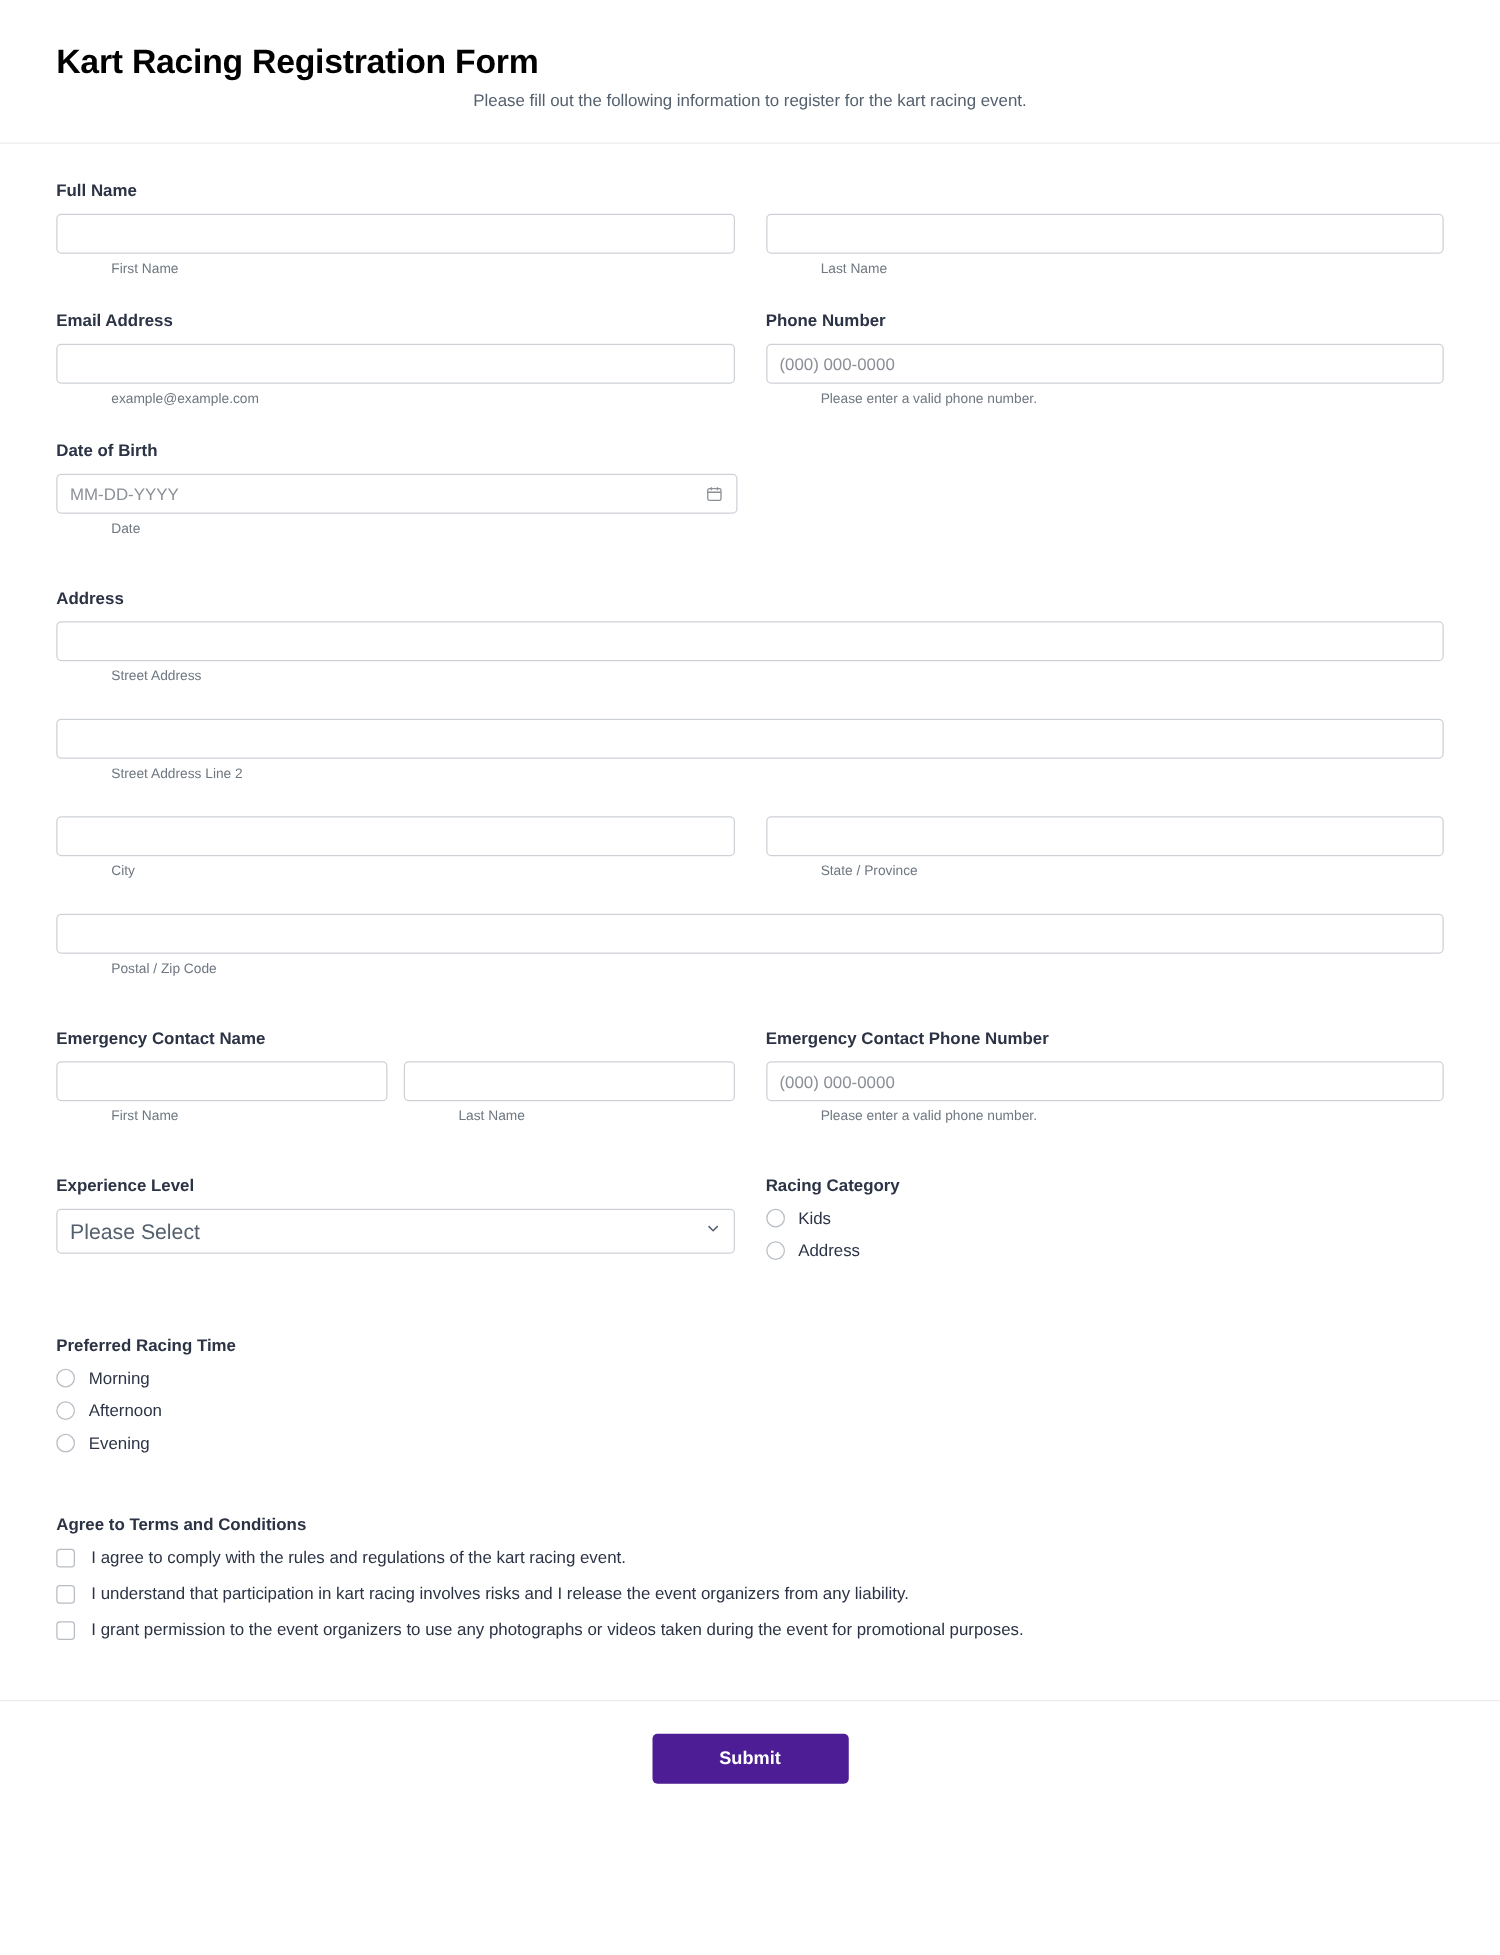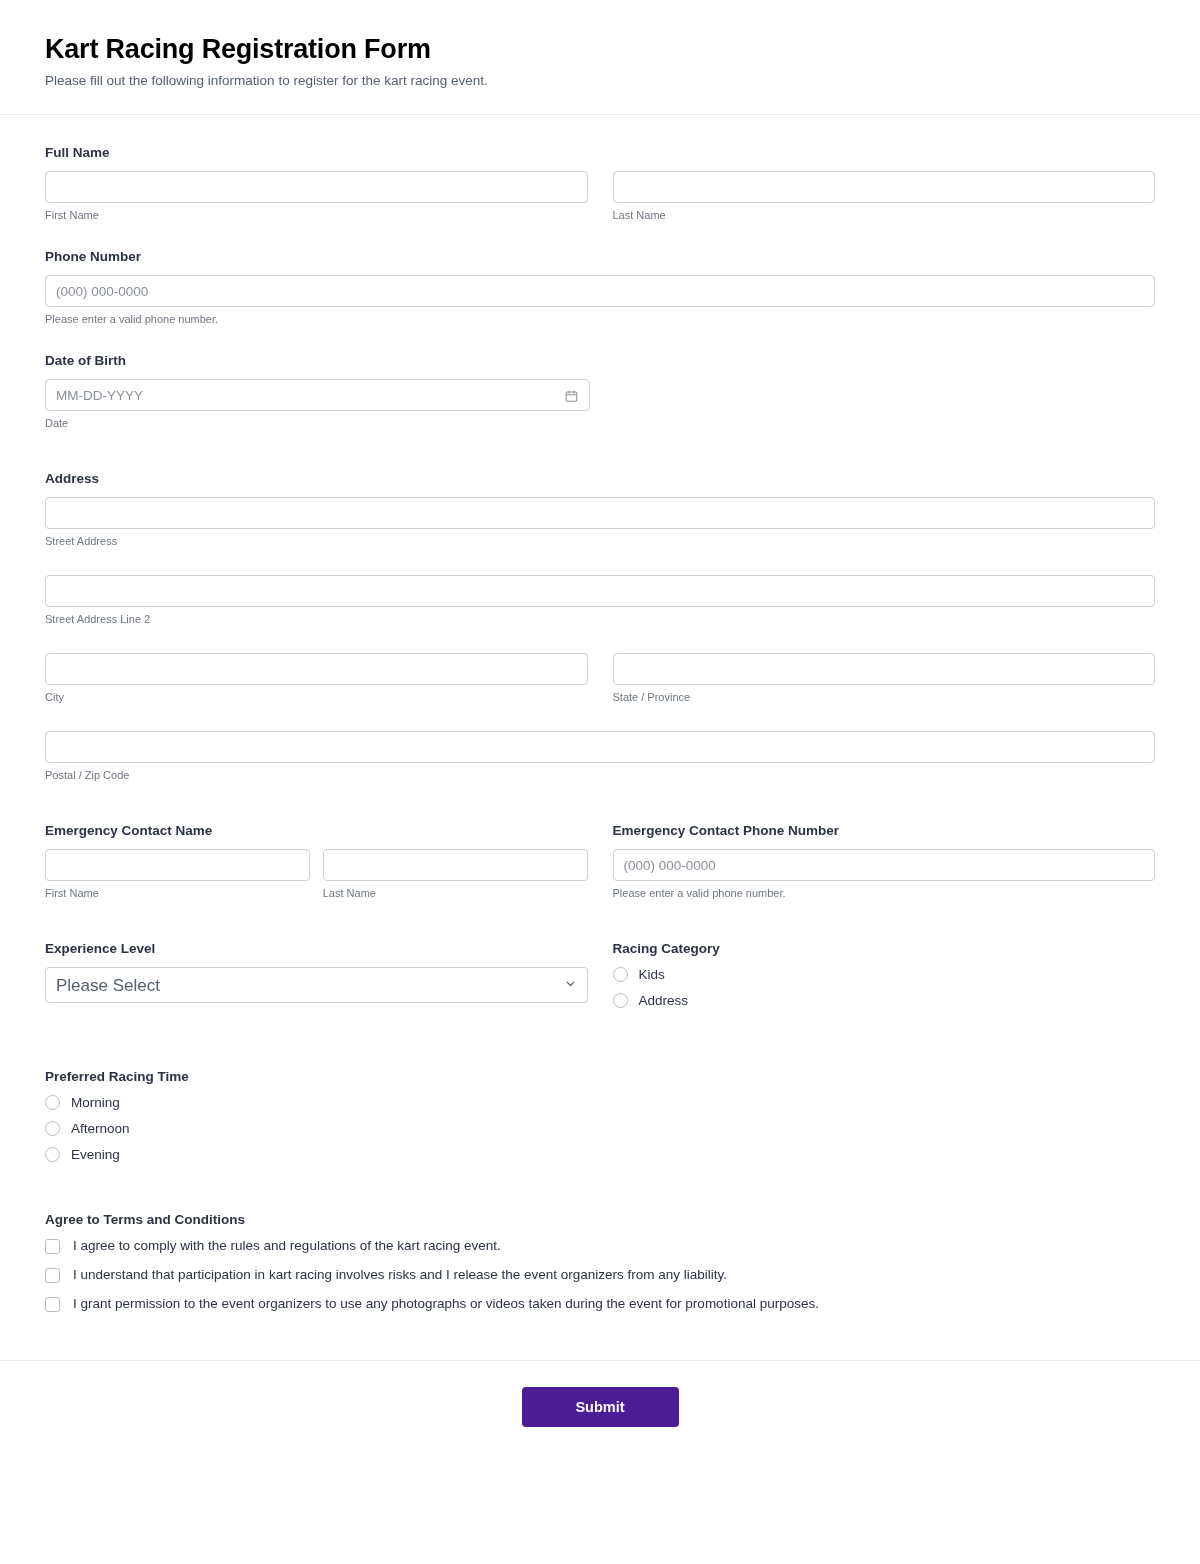--- a/index.html
+++ b/index.html
@@ -28,20 +28,21 @@
     font-size: 27px;
     font-weight: bold;
     color: #000000;
     margin: 0 0 8px 0;
     letter-spacing: -0.2px;
   }
   .form-subtitle {
     font-size: 13.5px;
     color: #55606e;
     margin: 0;
+    text-align: center;
   }
   
   .form-body {
     padding: 30px 45px 20px 45px;
   }
   .row {
     display: flex;
     gap: 25px;
     margin-bottom: 0;
   }
@@ -57,20 +58,21 @@
     font-size: 13.5px;
     font-weight: bold;
     color: #2c3345;
     margin-bottom: 11px;
   }
   .sub-label {
     font-size: 11px;
     color: #6f7780;
     margin-top: 6px;
     display: block;
+    margin-left: 44px;
   }
   input.text-input {
     width: 100%;
     height: 32px;
     border: 1px solid #cdd1d6;
     border-radius: 4px;
     padding: 4px 10px;
     font-size: 13.5px;
     font-family: "Liberation Sans", sans-serif;
     color: #0369a1;
@@ -194,20 +196,25 @@
         <span class="sub-label">First Name</span>
       </div>
       <div class="col field-block">
         <label class="field-label">&nbsp;</label>
         <input class="text-input" type="text" value="" style="">
         <span class="sub-label">Last Name</span>
       </div>
     </div>
 
     <div class="row">
+      <div class="col field-block">
+        <label class="field-label">Email Address</label>
+        <input class="text-input" type="text" value="" style="">
+        <span class="sub-label">example@example.com</span>
+      </div>
       <div class="col field-block">
         <label class="field-label">Phone Number</label>
         <input class="text-input" type="text" placeholder="(000) 000-0000" style="">
         <span class="sub-label">Please enter a valid phone number.</span>
       </div>
     </div>
 
     <div class="row">
       <div class="col field-block gap-lg">
         <label class="field-label">Date of Birth</label>

